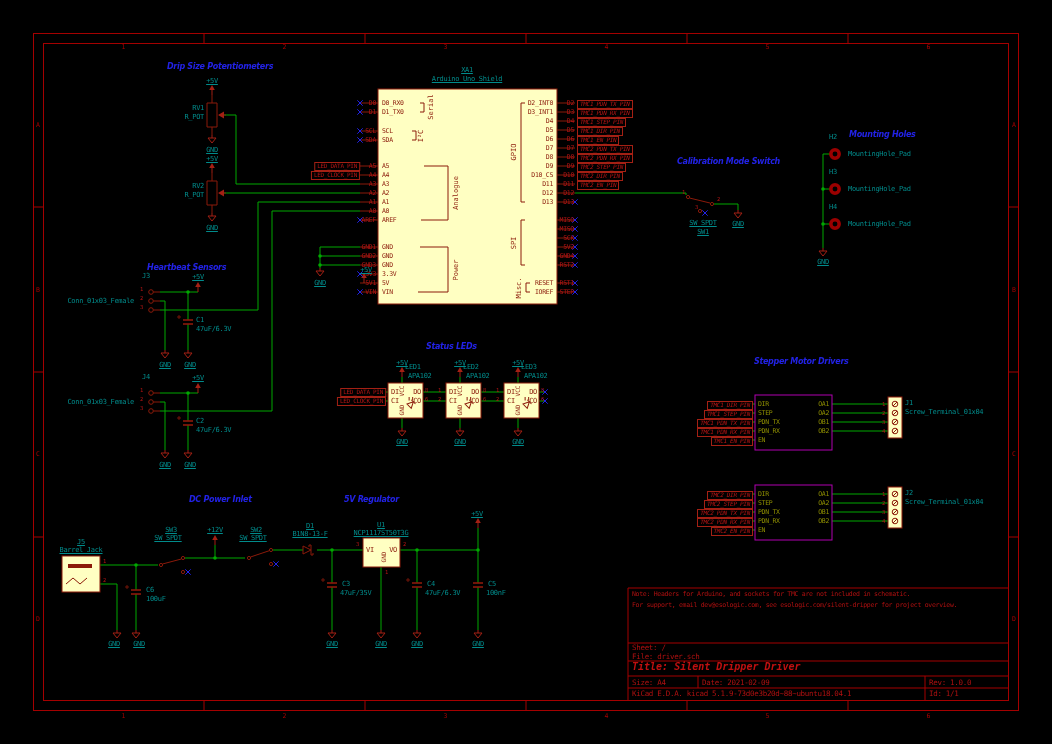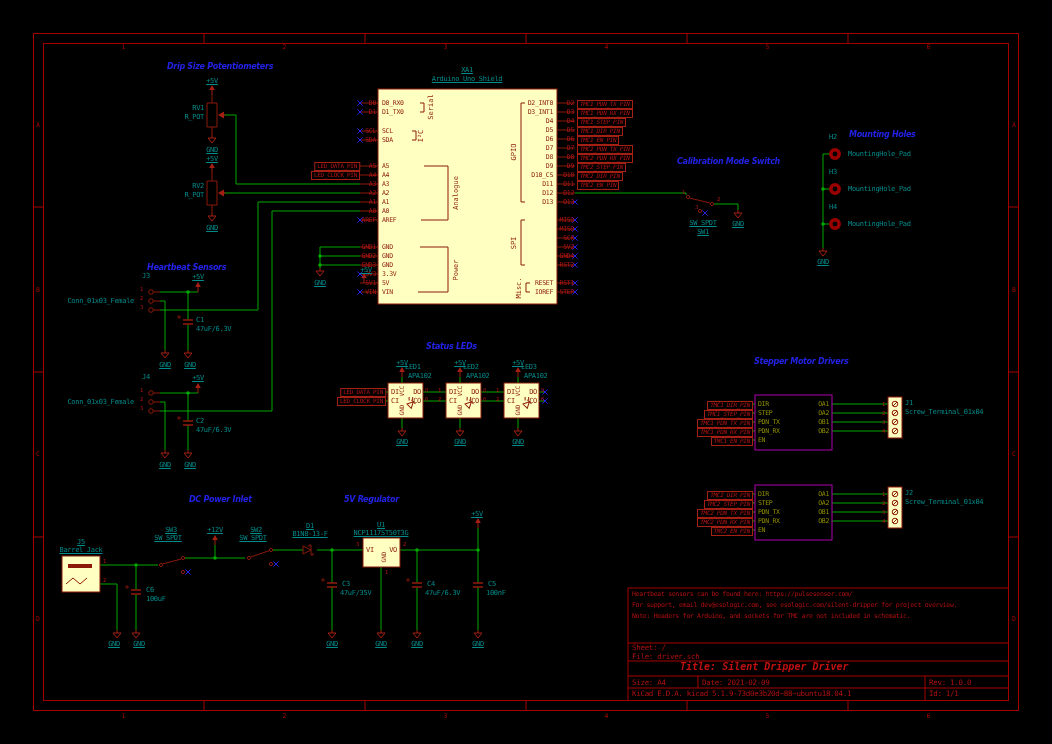--- a/index.html
+++ b/index.html
@@ -7,21 +7,21 @@
      font-family:"DejaVu Sans Mono","Liberation Mono",monospace;}
   svg{position:absolute;left:0;top:0;}
   .t{position:absolute;white-space:nowrap;font-size:7px;line-height:8px;letter-spacing:-0.3px;}
   .rd{color:#B41414;}
   .pn{color:#8B1A0A;}
   .tl{color:#008B8B;}
   .bl{color:#2222E6;font-weight:bold;font-style:italic;font-size:8px;font-family:"DejaVu Sans","Liberation Sans",sans-serif;margin-top:11px;}
   .ol{color:#8F8F00;}
   .n{position:absolute;font-size:5.5px;line-height:6px;color:#B41414;white-space:nowrap;}
   .tb{position:absolute;color:#B01010;font-size:7.5px;line-height:8.5px;white-space:nowrap;letter-spacing:-0.3px;}
-  .tbt{font-size:10px;font-weight:bold;font-style:italic;color:#C01010;letter-spacing:0;margin-left:48px;}
+  .tbt{font-size:10px;font-weight:bold;font-style:italic;color:#C01010;letter-spacing:0;}
   .c{transform:translateX(-50%);text-decoration:underline;}
   .r{transform:translateX(-100%);}
   .v{position:absolute;transform:translate(-50%,-50%) rotate(-90deg);white-space:nowrap;font-size:7px;}
   .v6{font-size:6px;}
   .col{position:absolute;}
   .col>span{display:block;height:9px;line-height:9px;font-size:6.5px;letter-spacing:-0.3px;white-space:nowrap;}
   .colr{text-align:right;}
   .ncol>span{font-size:5.5px;color:#B41414;}
   .gl{display:inline-block;border:1px solid #A42014;color:#B41414;padding:0 2px;font-size:6px;line-height:6.5px;height:6.5px;margin-top:1px;letter-spacing:-0.3px;}
   .gla{position:absolute;border:1px solid #A42014;color:#B41414;padding:0 2px;font-size:6px;line-height:6.5px;white-space:nowrap;letter-spacing:-0.3px;}
@@ -556,23 +556,22 @@
 <span class="t tl" style="left:486px;top:589px">100nF</span>
 <span class="t tl c" style="left:332px;top:640px">GND</span>
 <span class="t tl c" style="left:381px;top:640px">GND</span>
 <span class="t tl c" style="left:417px;top:640px">GND</span>
 <span class="t tl c" style="left:478px;top:640px">GND</span>
 <span class="t tl c" style="left:477px;top:510px">+5V</span>
 <span class="t tl c" style="left:366px;top:266px">+5V</span>
 <span class="t tl c" style="left:320px;top:279px">GND</span>
 
 <div class="col" style="left:632px;top:589px">
-      <span class="tb" style="position:static;display:block;height:11px;line-height:11px">Heartbeat sensors can be found here: https://pulsesensor.com/</span>
+      <span class="tb" style="position:static;display:block;height:11px;line-height:11px">Note: Headers for Arduino, and sockets for TMC are not included in schematic.</span>
       <span class="tb" style="position:static;display:block;height:11px;line-height:11px">For support, email dev@esologic.com, see esologic.com/silent-dripper for project overview.</span>
-      <span class="tb" style="position:static;display:block;height:11px;line-height:11px">Note: Headers for Arduino, and sockets for TMC are not included in schematic.</span>
     </div>
 <span class="tb" style="left:632px;top:644px">Sheet: /</span>
 <span class="tb" style="left:632px;top:653px">File: driver.sch</span>
 <span class="tb tbt" style="left:632px;top:663px">Title: Silent Dripper Driver</span>
 <span class="tb" style="left:632px;top:679px">Size: A4</span>
 <span class="tb" style="left:702px;top:679px">Date: 2021-02-09</span>
 <span class="tb" style="left:929px;top:679px">Rev: 1.0.0</span>
 <span class="tb" style="left:632px;top:690px">KiCad E.D.A.  kicad 5.1.9-73d0e3b20d~88~ubuntu18.04.1</span>
 <span class="tb" style="left:929px;top:690px">Id: 1/1</span>
 

